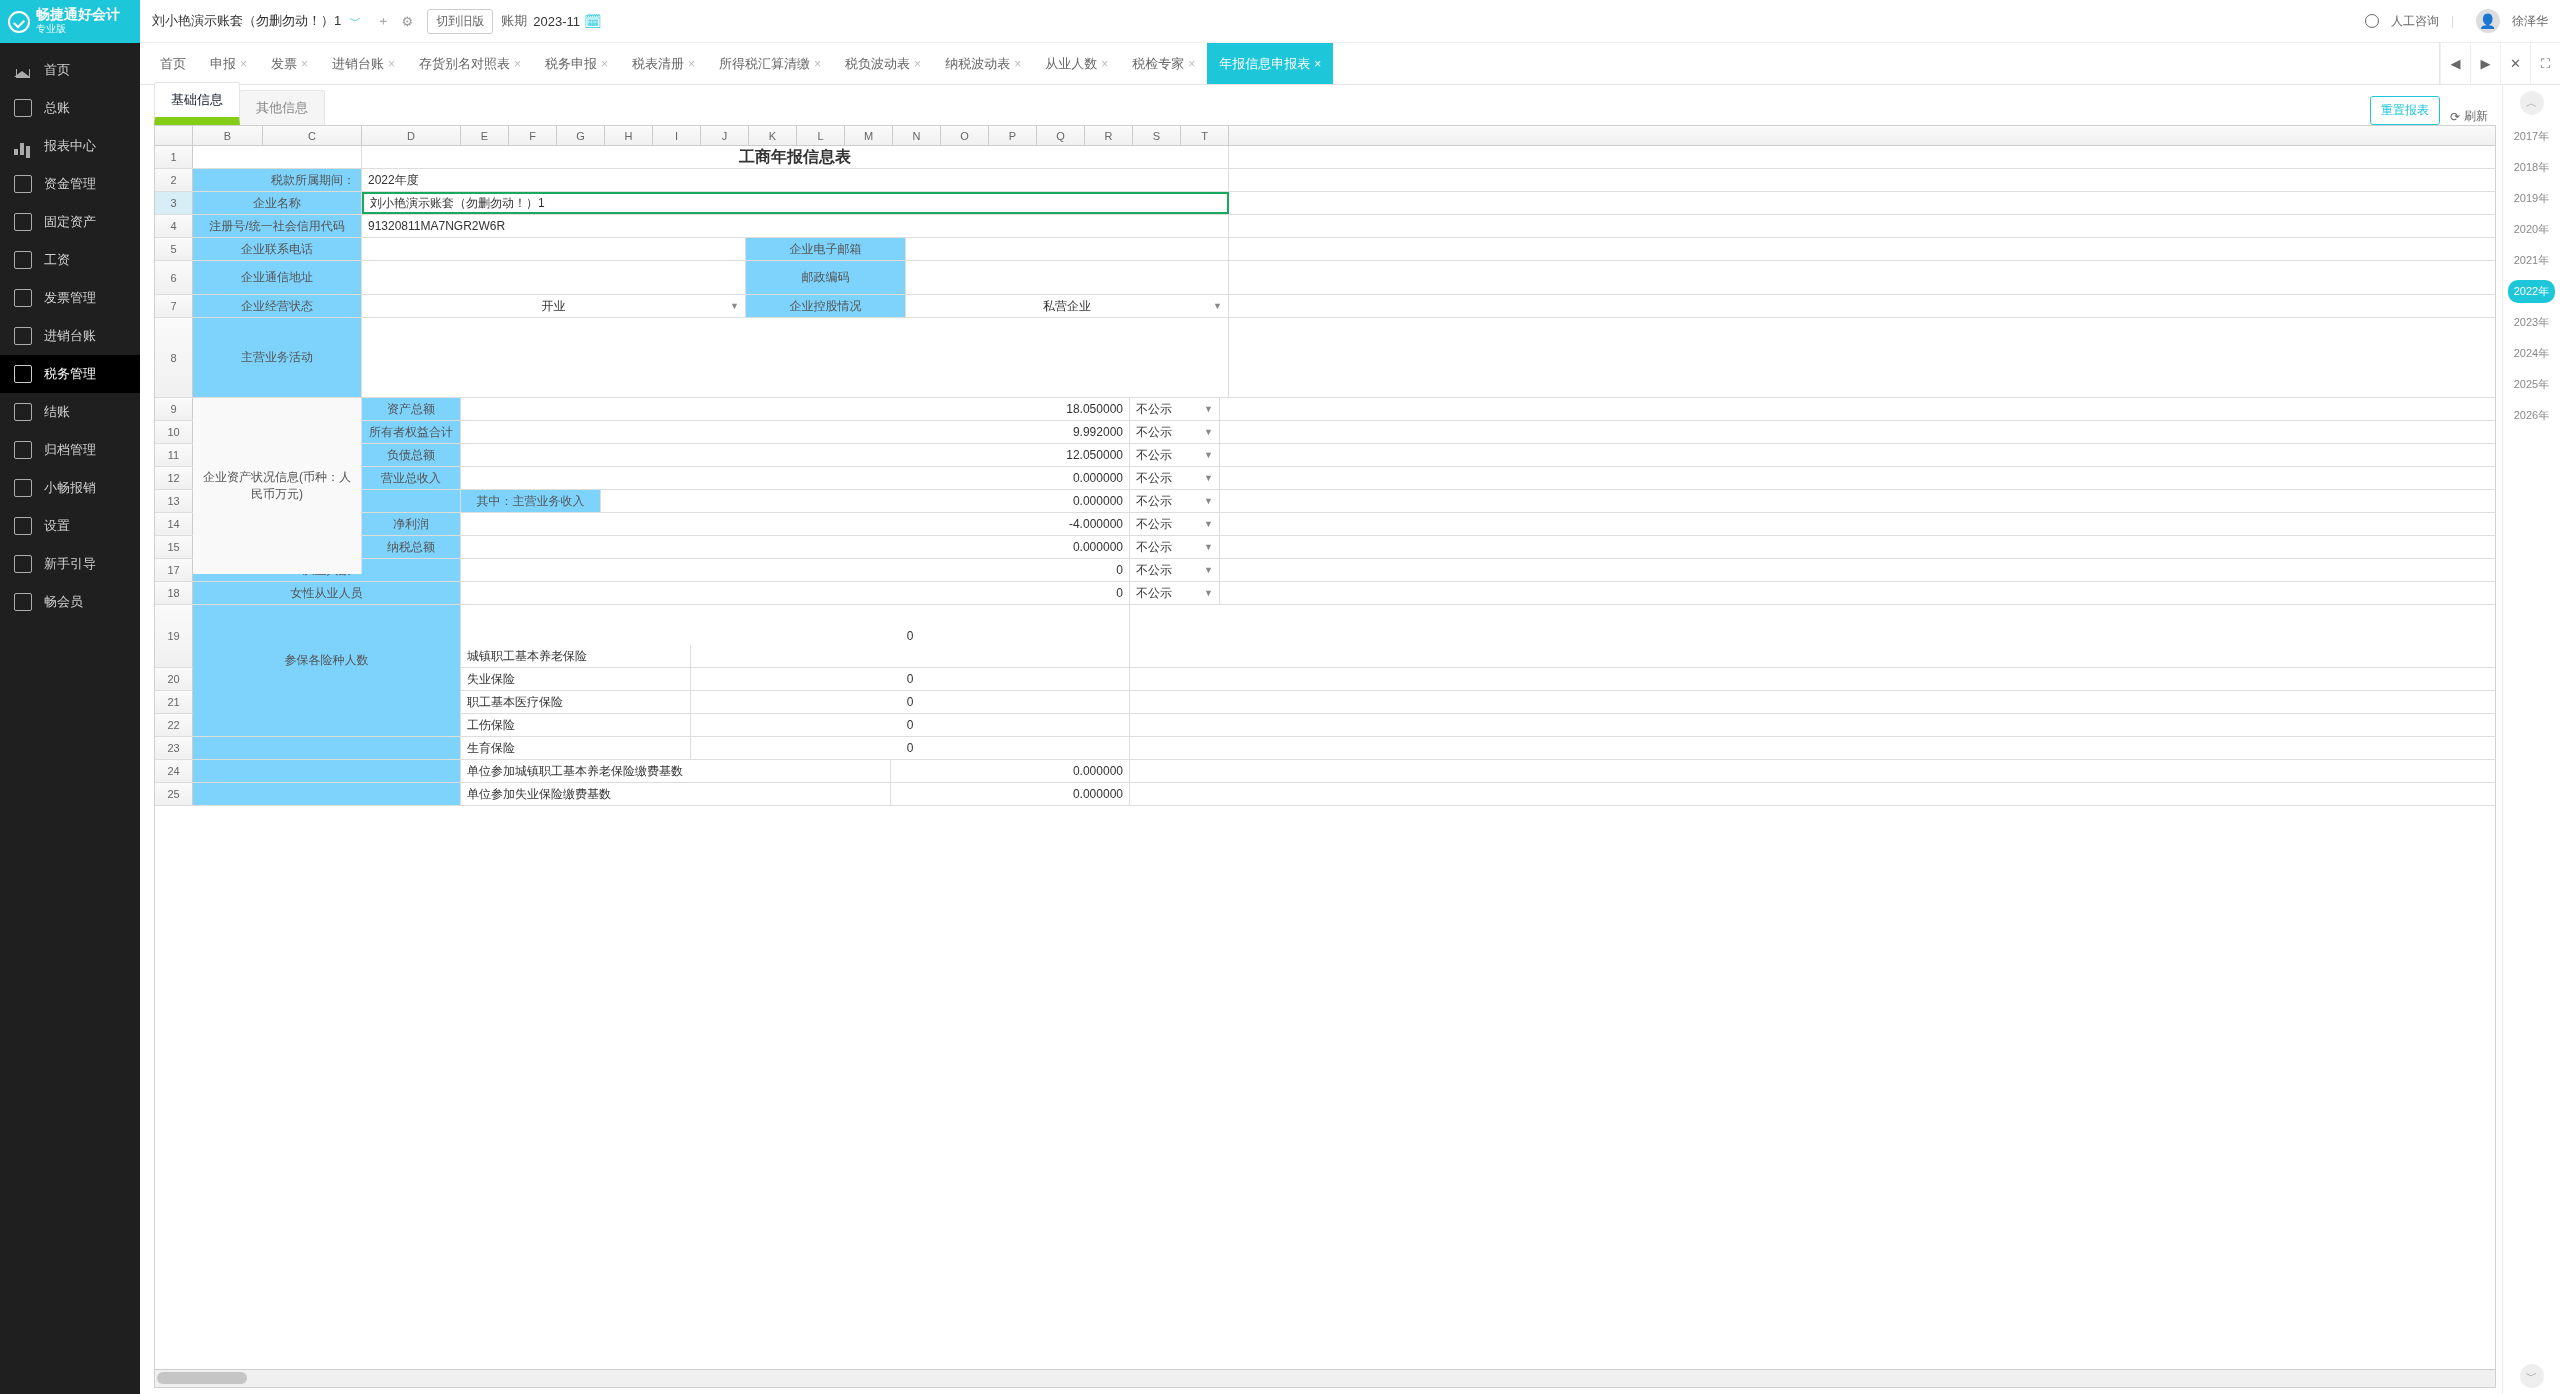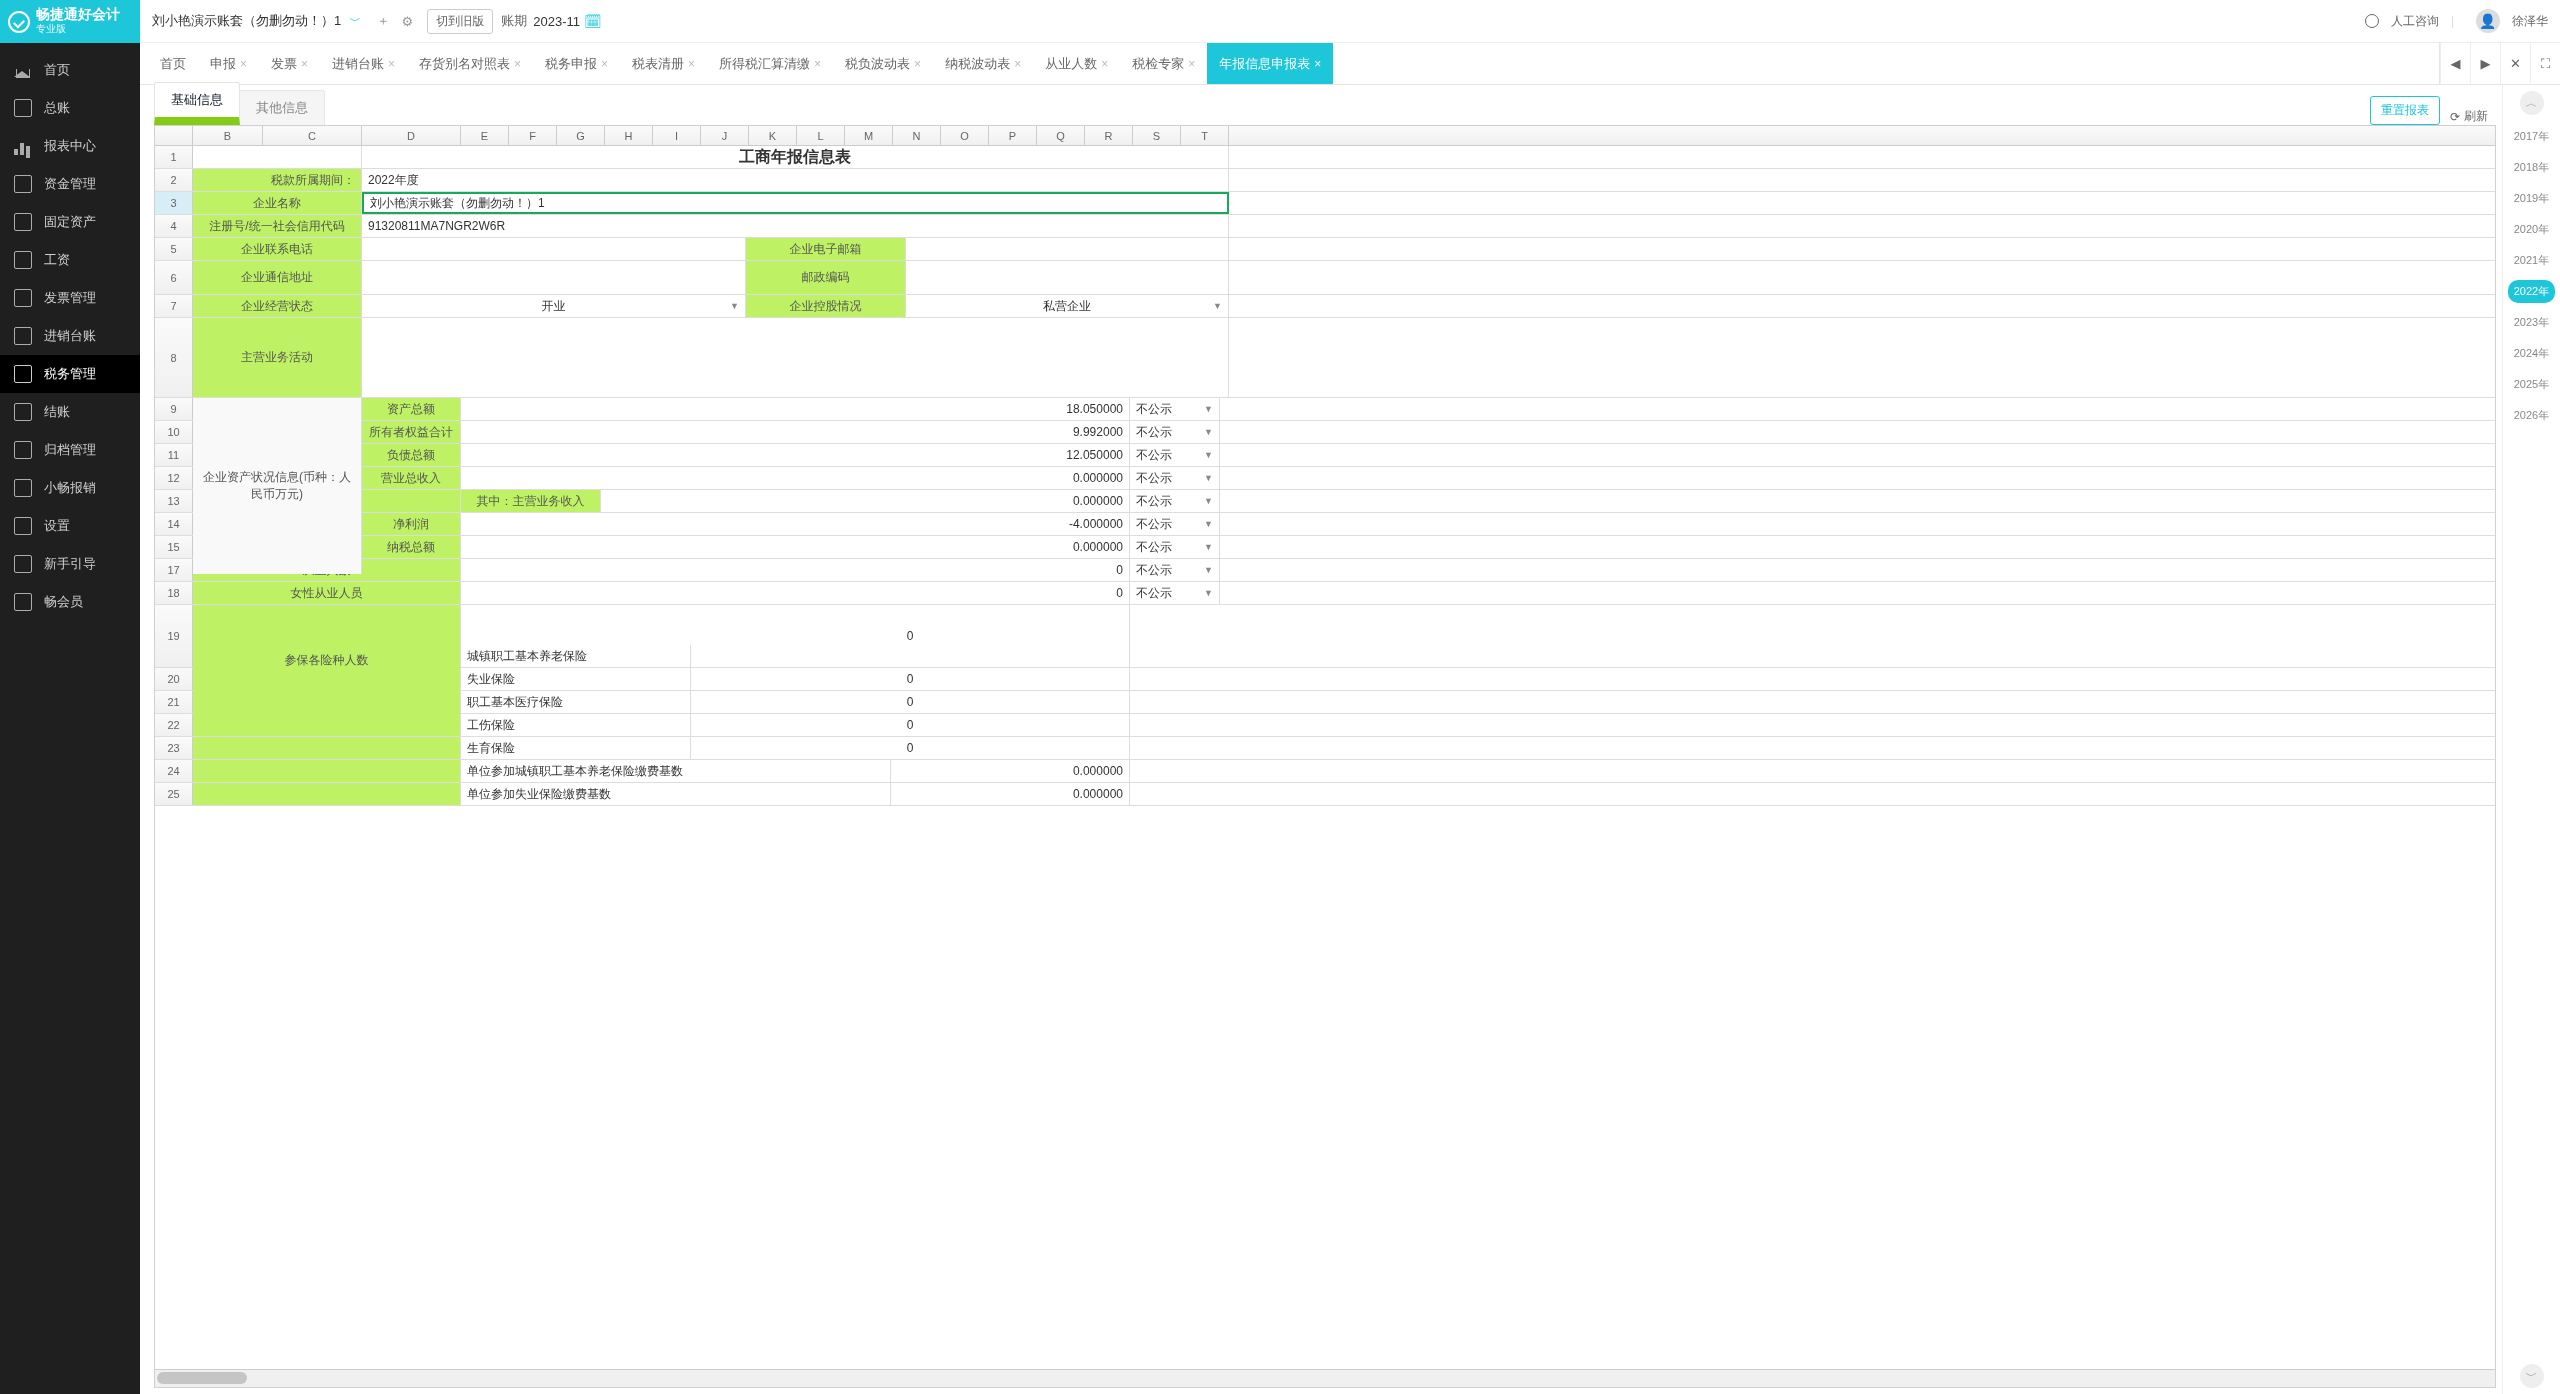--- a/index.html
+++ b/index.html
@@ -51,21 +51,21 @@
 .refresh-btn{color:#666;font-size:12px;cursor:pointer;display:flex;align-items:center;gap:4px;margin-right:8px;}
 .grid-outer{flex:1;border:1px solid #d0d0d0;overflow:hidden;position:relative;display:flex;flex-direction:column;background:#fff;}
 .col-hdr{display:flex;height:20px;background:linear-gradient(#fafafa,#f0f0f0);border-bottom:1px solid #ccc;font-size:11px;color:#666;flex-shrink:0;}
 .col-hdr .rh{width:38px;border-right:1px solid #ccc;background:linear-gradient(#fafafa,#f0f0f0);}
 .col-hdr .ch{border-right:1px solid #ccc;display:flex;align-items:center;justify-content:center;}
 .grid-body{flex:1;overflow:auto;}
 .row{display:flex;min-height:22px;border-bottom:1px solid #ddd;}
 .row .rh{width:38px;min-width:38px;background:linear-gradient(#fafafa,#f0f0f0);border-right:1px solid #ccc;display:flex;align-items:center;justify-content:center;font-size:11px;color:#666;}
 .row.sel .rh{background:#d8eef7;}
 .cell{border-right:1px solid #ddd;display:flex;align-items:center;padding:0 6px;font-size:12px;min-height:22px;}
-.lbl-cell{background:#bef264;justify-content:center;text-align:center;color:#555;}
+.lbl-cell{background:#7dd3fc;justify-content:center;text-align:center;color:#555;}
 .title-cell{font-size:16px;font-weight:bold;justify-content:center;}
 .val-right{justify-content:flex-end;}
 .sel-border{border:2px solid #18a95f !important;}
 .dd{position:relative;}
 .dd::after{content:'▼';position:absolute;right:6px;color:#888;font-size:9px;}
 .hscroll{height:18px;background:#f0f0f0;border-top:1px solid #ccc;position:relative;}
 .hscroll .thumb{position:absolute;left:2px;top:2px;height:12px;width:90px;background:#c5c5c5;border-radius:6px;}
 .year-panel{width:58px;min-width:58px;background:#fff;border-left:1px solid #eee;display:flex;flex-direction:column;align-items:center;padding:6px 0;gap:4px;}
 .yp-arrow{width:24px;height:24px;border-radius:50%;background:#eee;color:#999;display:flex;align-items:center;justify-content:center;cursor:pointer;font-size:12px;}
 .year-item{font-size:11px;color:#888;padding:4px 6px;cursor:pointer;border-radius:10px;}

